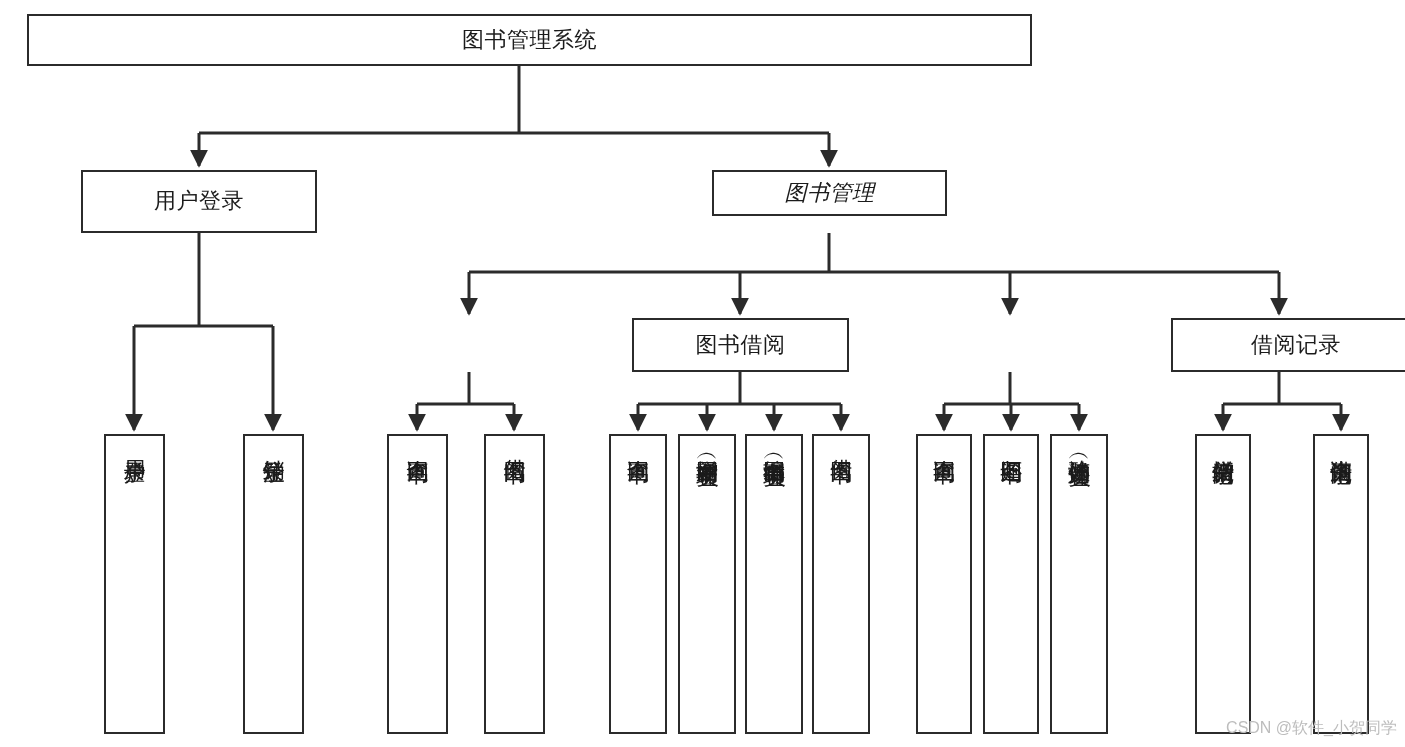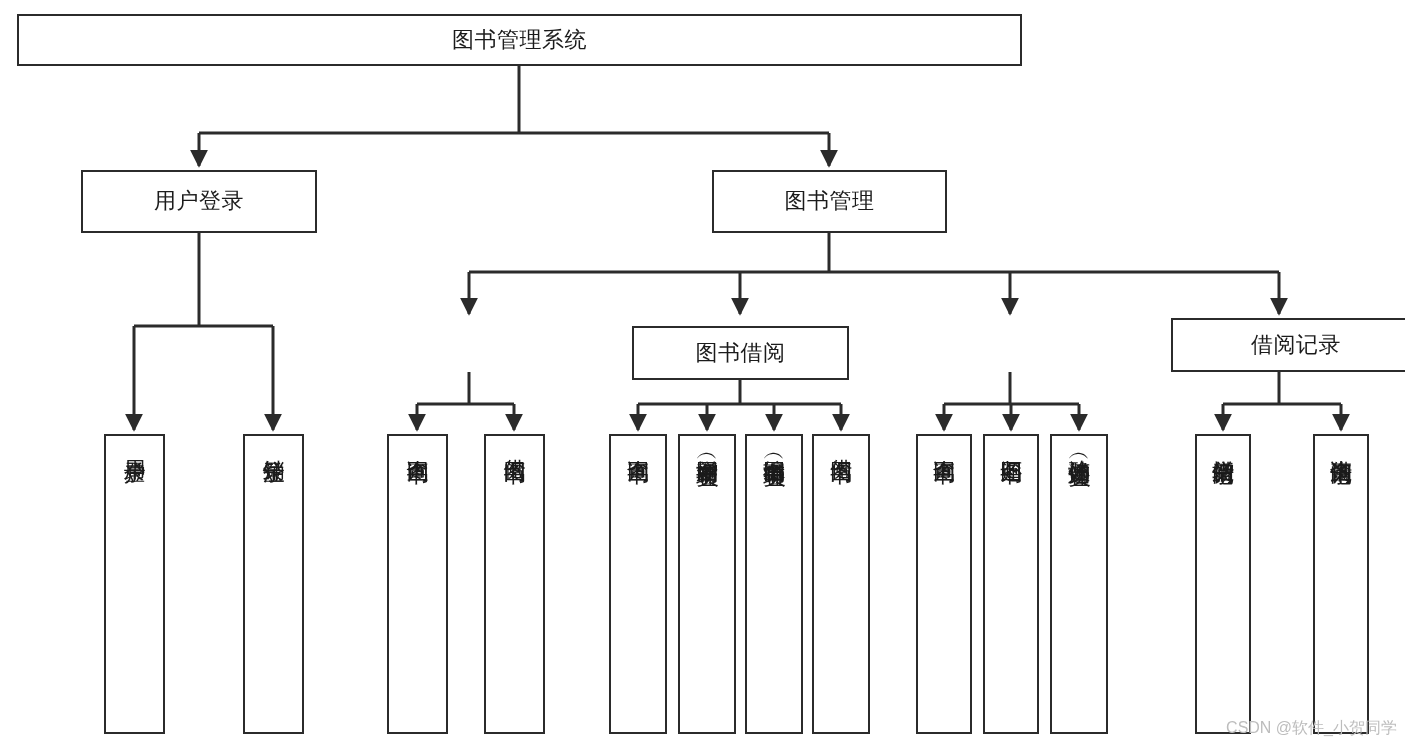--- a/index.html
+++ b/index.html
@@ -115,34 +115,34 @@
       <path d="M 1011 404 L 1011 430" marker-end="url(#arrow)"></path>
       <path d="M 1079 404 L 1079 430" marker-end="url(#arrow)"></path>
 
       <path d="M 1279 372 L 1279 404"></path>
       <path d="M 1223 404 L 1341 404"></path>
       <path d="M 1223 404 L 1223 430" marker-end="url(#arrow)"></path>
       <path d="M 1341 404 L 1341 430" marker-end="url(#arrow)"></path>
     </g>
   </svg>
 
-  <div class="node horiz" style="left:17px;top:14px;width:1005px;height:52px;">
+  <div class="node horiz" style="left:27px;top:14px;width:1005px;height:52px;">
     <span class="label">图书管理系统</span>
   </div>
 
   <div class="node horiz" style="left:81px;top:170px;width:236px;height:63px;">
     <span class="label">用户登录</span>
   </div>
 
-  <div class="node horiz" style="left:712px;top:170px;width:235px;height:63px;">
+  <div class="node horiz" style="left:712px;top:170px;width:235px;height:46px;font-style:italic;">
     <span class="label">图书管理</span>
   </div>
 
 
-  <div class="node horiz" style="left:632px;top:318px;width:217px;height:54px;margin-top:8px;">
+  <div class="node horiz" style="left:632px;top:318px;width:217px;height:54px;">
     <span class="label">图书借阅</span>
   </div>
 
 
   <div class="node horiz" style="left:1171px;top:318px;width:250px;height:54px;">
     <span class="label">借阅记录</span>
   </div>
 
   <div class="node vert" style="left:104px;top:434px;width:61px;height:300px;">
     <span class="label">用户登录</span>

